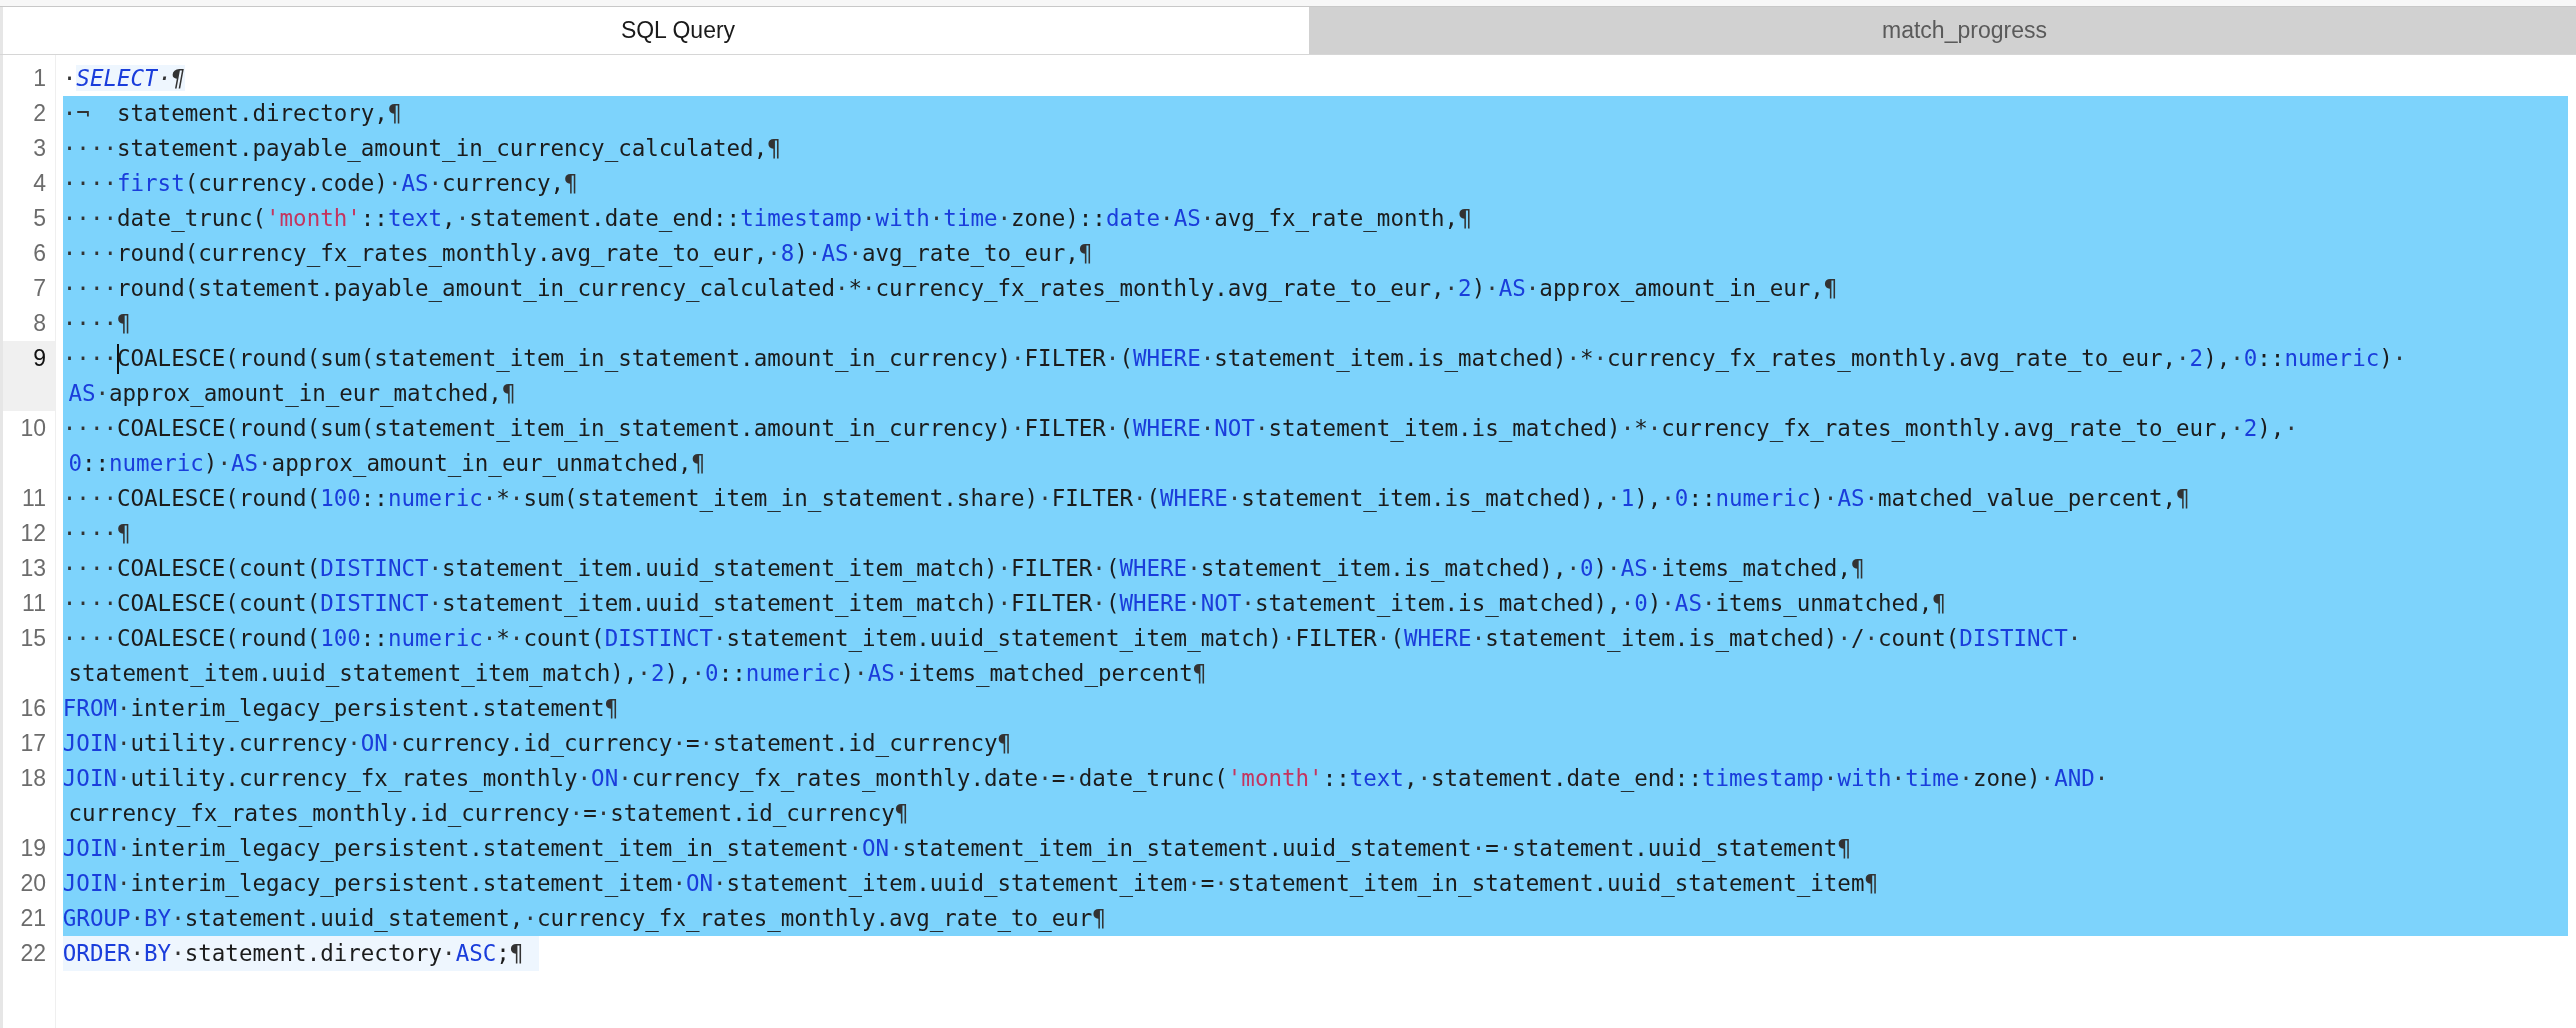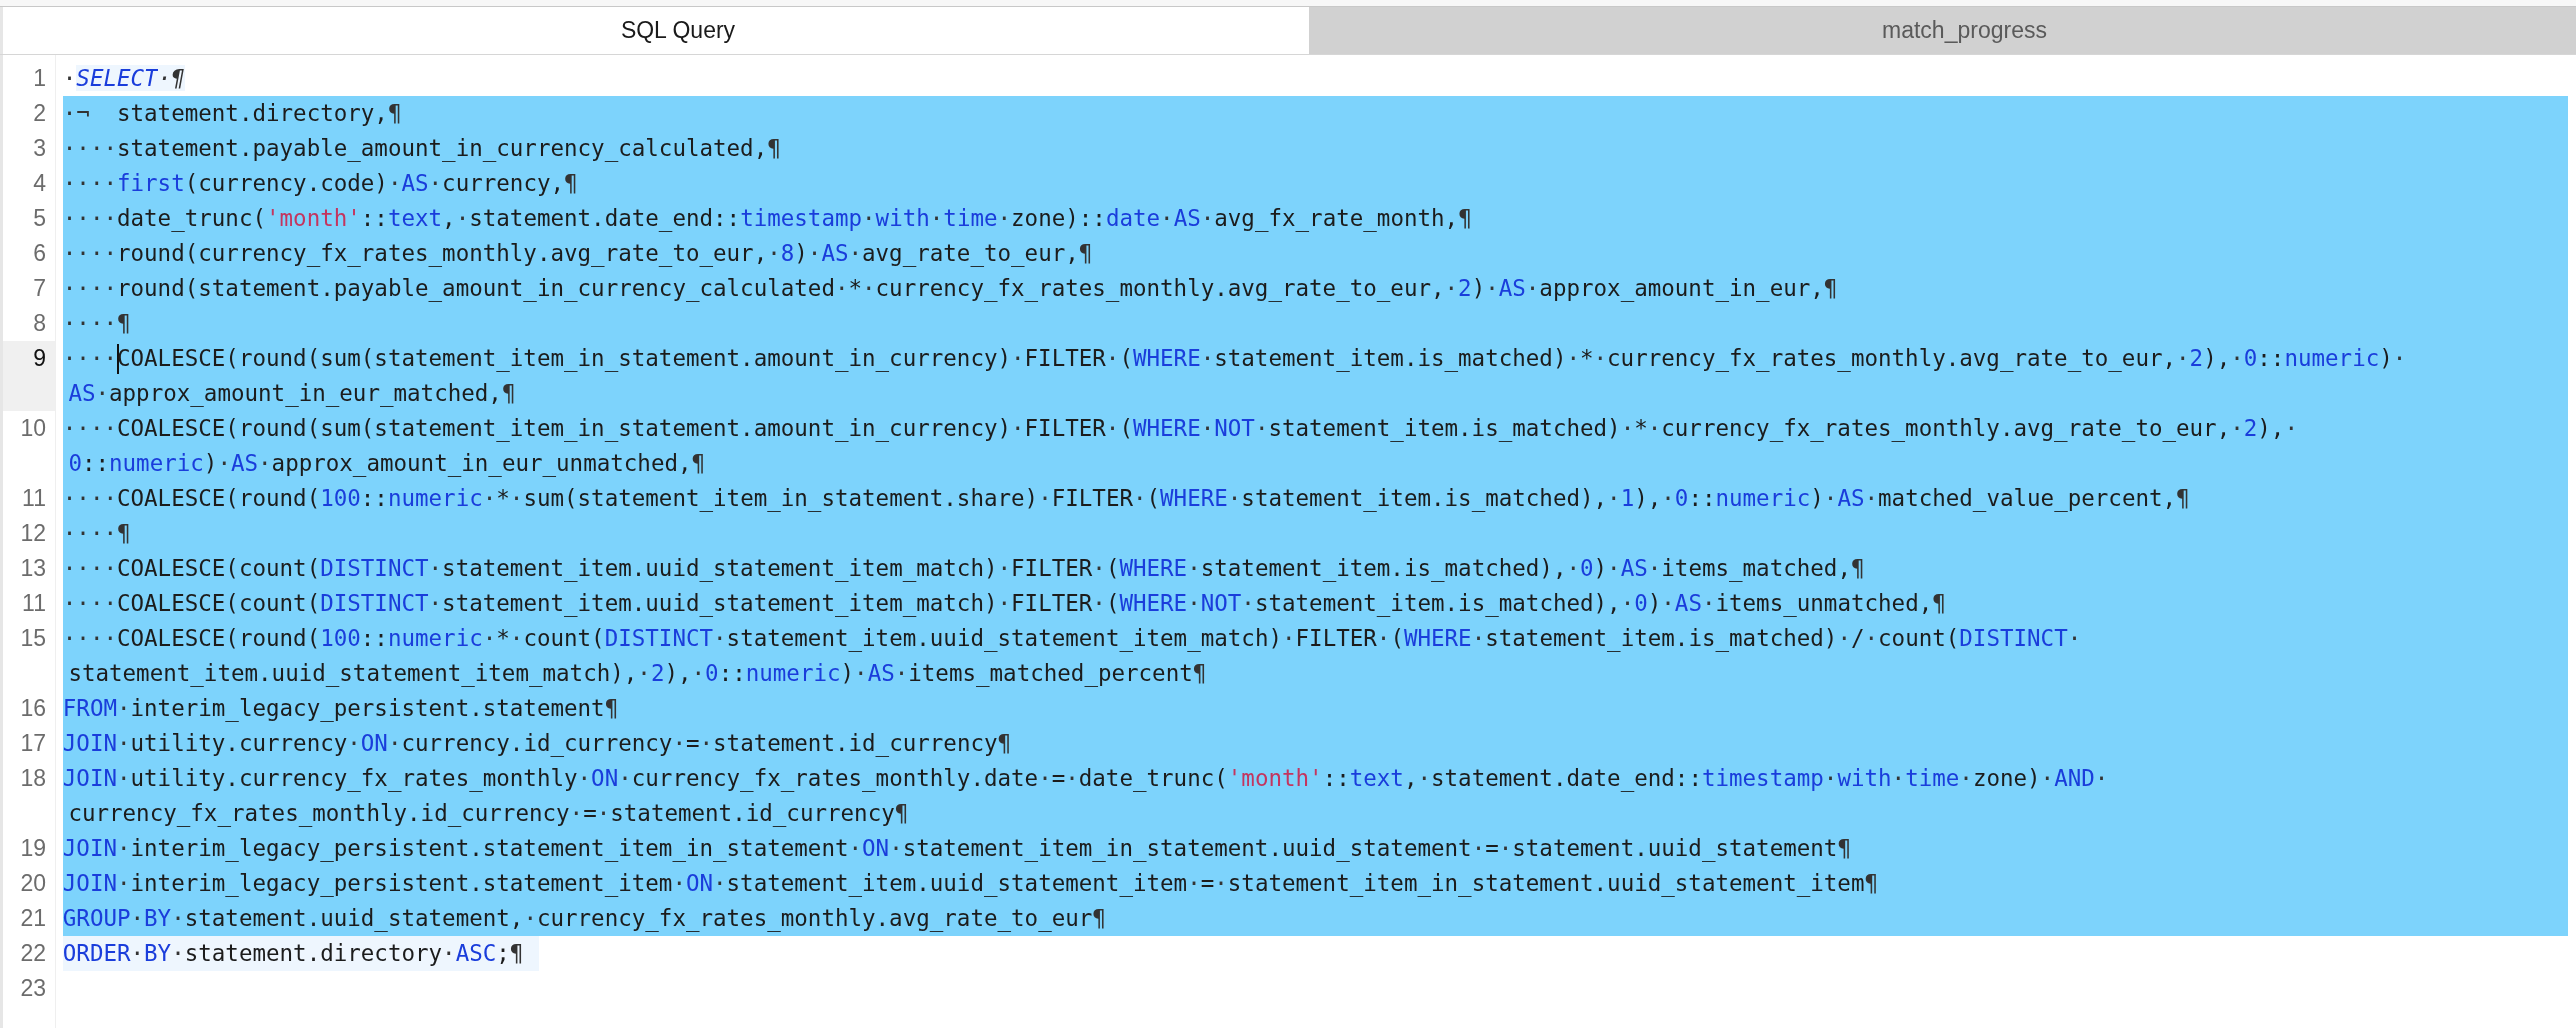--- a/index.html
+++ b/index.html
@@ -123,19 +123,15 @@
         <div class="code sel"><span class="kw">JOIN</span><span class="ws">·</span><span>interim_legacy_persistent.statement_item</span><span class="ws">·</span><span class="kw">ON</span><span class="ws">·</span><span>statement_item.uuid_statement_item</span><span class="ws">·</span><span>=</span><span class="ws">·</span><span>statement_item_in_statement.uuid_statement_item</span><span class="ws">¶</span></div>
       </div>
       <div class="line">
         <div class="ln">21</div>
         <div class="code sel" style="flex: 0 0 auto;"><span class="kw">GROUP</span><span class="ws">·</span><span class="kw">BY</span><span class="ws">·</span><span>statement.uuid_statement,</span><span class="ws">·</span><span>currency_fx_rates_monthly.avg_rate_to_eur</span><span class="ws">¶</span></div>
       </div>
       <div class="line">
         <div class="ln">22</div>
         <div class="code sel" style="flex: 0 0 auto; width: auto; background: rgb(238, 246, 254); padding-right: 16px;"><span class="kw">ORDER</span><span class="ws">·</span><span class="kw">BY</span><span class="ws">·</span><span>statement.directory</span><span class="ws">·</span><span class="kw">ASC</span><span>;</span><span class="ws">¶</span></div>
       </div>
-      <div class="line">
-        <div class="ln">23</div>
-        <div class="code">&nbsp;</div>
-      </div>
     </div>
 </div>
 
 
 </body></html>

